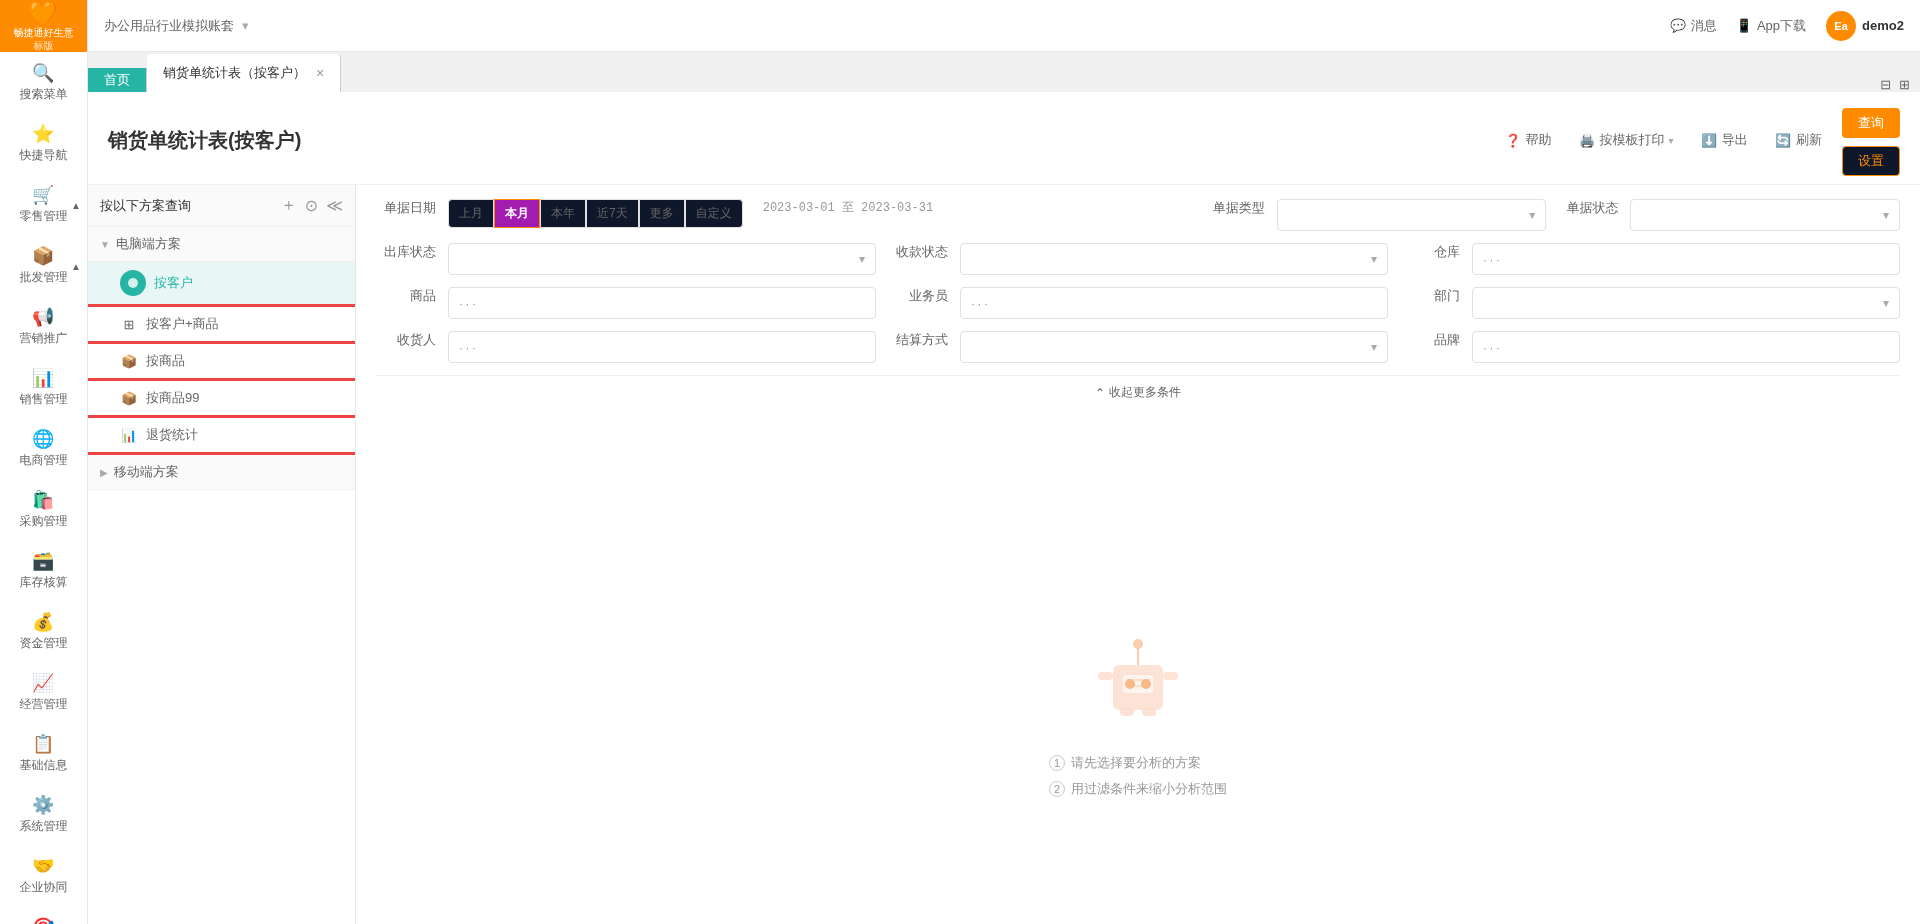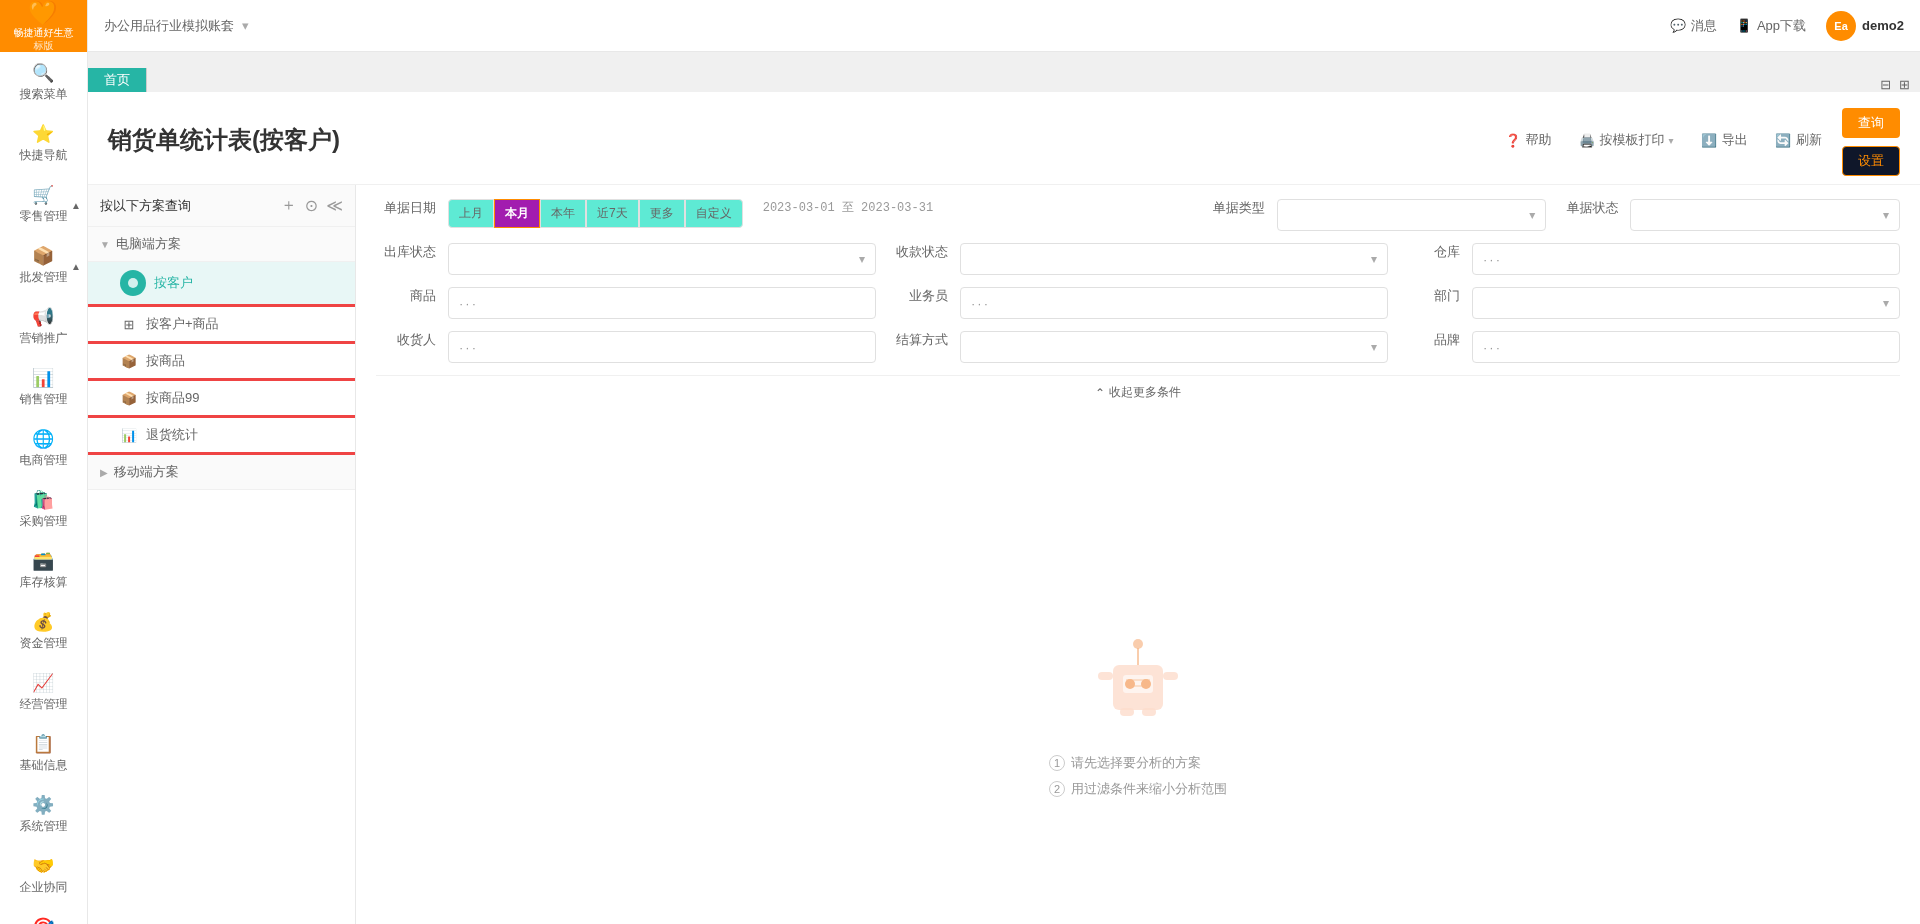--- a/index.html
+++ b/index.html
@@ -28,21 +28,21 @@
     .tab-item.active { background: #fff; color: #333; height: 38px; }
     .tab-item .tab-close { font-size: 14px; color: #999; margin-left: 4px; }
     .home-tab { background: #26b5a5; color: #fff; height: 24px; border-radius: 0; }
     .tab-expand { margin-left: auto; padding: 0 10px; color: #666; cursor: pointer; display: flex; align-items: center; gap: 8px; }
 
     
     .page-container { flex: 1; background: #fff; display: flex; flex-direction: column; overflow: hidden; }
 
     
     .page-header { padding: 12px 20px 8px; display: flex; align-items: center; justify-content: space-between; border-bottom: 1px solid #f0f0f0; flex-shrink: 0; }
-    .page-title { font-size: 24px; font-weight: 600; color: #333; }
+    .page-title { font-size: 20px; font-weight: 600; color: #333; }
     .page-actions { display: flex; align-items: center; gap: 12px; }
     .action-btn { display: flex; align-items: center; gap: 4px; color: #666; cursor: pointer; font-size: 13px; padding: 4px 8px; }
     .action-btn-primary { background: #ff8c00; color: #fff; border: none; padding: 6px 16px; border-radius: 4px; cursor: pointer; font-size: 13px; }
     .action-btn-secondary { background: #0f172a; color: #ff8c00; border: 1px solid #ff8c00; padding: 5px 12px; border-radius: 4px; cursor: pointer; font-size: 13px; }
 
     
     .content-area { flex: 1; display: flex; overflow: hidden; }
 
     
     .scheme-panel { width: 268px; border-right: 1px solid #e8e8e8; overflow-y: auto; flex-shrink: 0; }
@@ -54,21 +54,21 @@
     .scheme-item { padding: 8px 12px 8px 32px; display: flex; align-items: center; gap: 8px; cursor: pointer; color: #666; font-size: 13px; border-bottom: 3px solid #ef4444; }
     .scheme-item.active { background: #e8f7f6; color: #26b5a5; }
     .scheme-item-icon { width: 18px; height: 18px; display: flex; align-items: center; justify-content: center; }
     .active-dot { width: 26px; height: 26px; background: #26b5a5; border-radius: 50%; display: flex; align-items: center; justify-content: center; color: #fff; font-size: 12px; }
 
     
     .filter-area { flex: 1; padding: 14px 20px; overflow-y: auto; }
     .filter-row { display: flex; align-items: flex-start; gap: 12px; margin-bottom: 12px; }
     .filter-label { min-width: 60px; color: #666; font-size: 13px; text-align: right; flex-shrink: 0; }
     .filter-date-group { display: flex; align-items: center; gap: 0; }
-    .date-btn { padding: 5px 10px; border: 1px solid #e0e0e0; background: #5eead4; cursor: pointer; font-size: 12px; color: #666; }
+    .date-btn { padding: 5px 10px; border: 1px solid #e0e0e0; background: #0f172a; cursor: pointer; font-size: 12px; color: #666; }
     .date-btn.active { background: #a21caf; color: #fff; border-color: #ff8c00; font-weight: bold; }
     .date-range { font-size: 12px; color: #999; margin-left: 8px; font-family: Liberation Mono, monospace; }
     .filter-select { flex: 1; border: 1px solid #e0e0e0; border-radius: 4px; padding: 6px 10px; font-size: 13px; color: #333; background: #fff; display: flex; align-items: center; justify-content: space-between; cursor: pointer; min-height: 32px; }
     .filter-select .placeholder { color: #ccc; }
     .filter-select .dots { color: #999; letter-spacing: 2px; }
     .select-arrow { color: #aaa; font-size: 12px; }
 
     
     .collapse-bar { display: flex; align-items: center; justify-content: center; padding: 8px; border-top: 1px solid #f0f0f0; cursor: pointer; color: #666; font-size: 12px; gap: 4px; }
 
@@ -195,20 +195,24 @@
           <span style="font-size:11px;">Ea</span>
         </div>
         <span>demo2</span>
       </div>
     </div>
   </div>
 
   <div class="tab-bar">
     <div class="tab-item home-tab">
       <span>首页</span>
+    </div>
+    <div class="tab-item active">
+      <span>销货单统计表（按客户）</span>
+      <span class="tab-close">×</span>
     </div>
     <div class="tab-expand">
       <span style="cursor:pointer;">⊟</span>
       <span style="cursor:pointer;">⊞</span>
     </div>
   </div>
 
   <div class="page-container">
 
     <div class="page-header">

